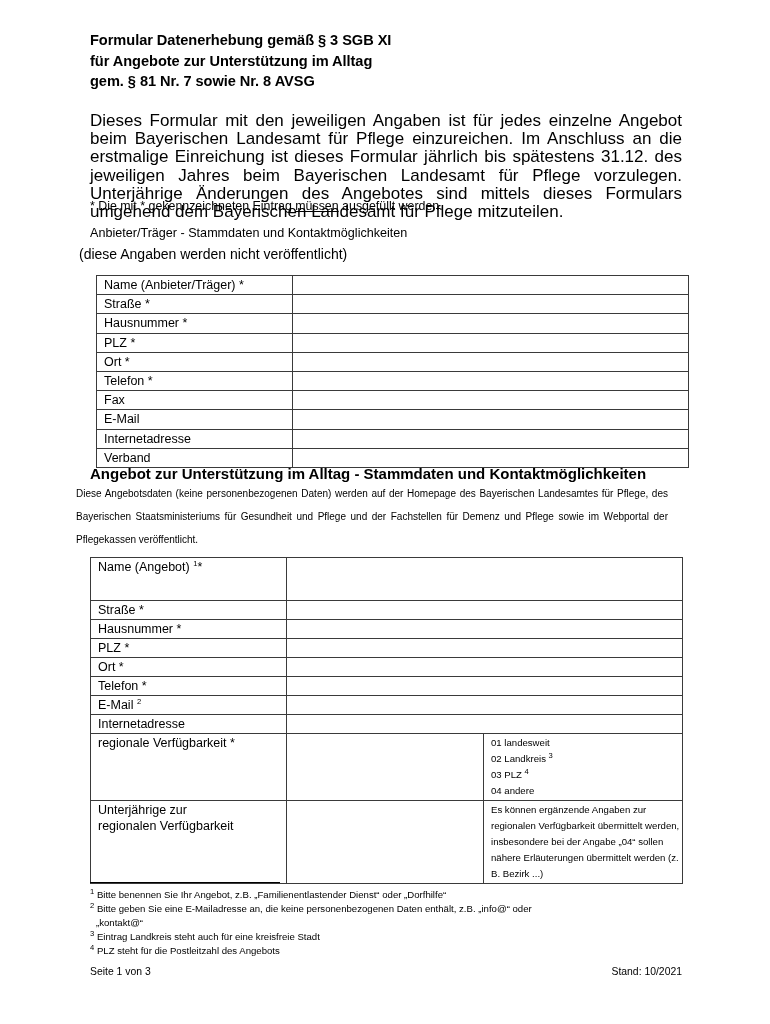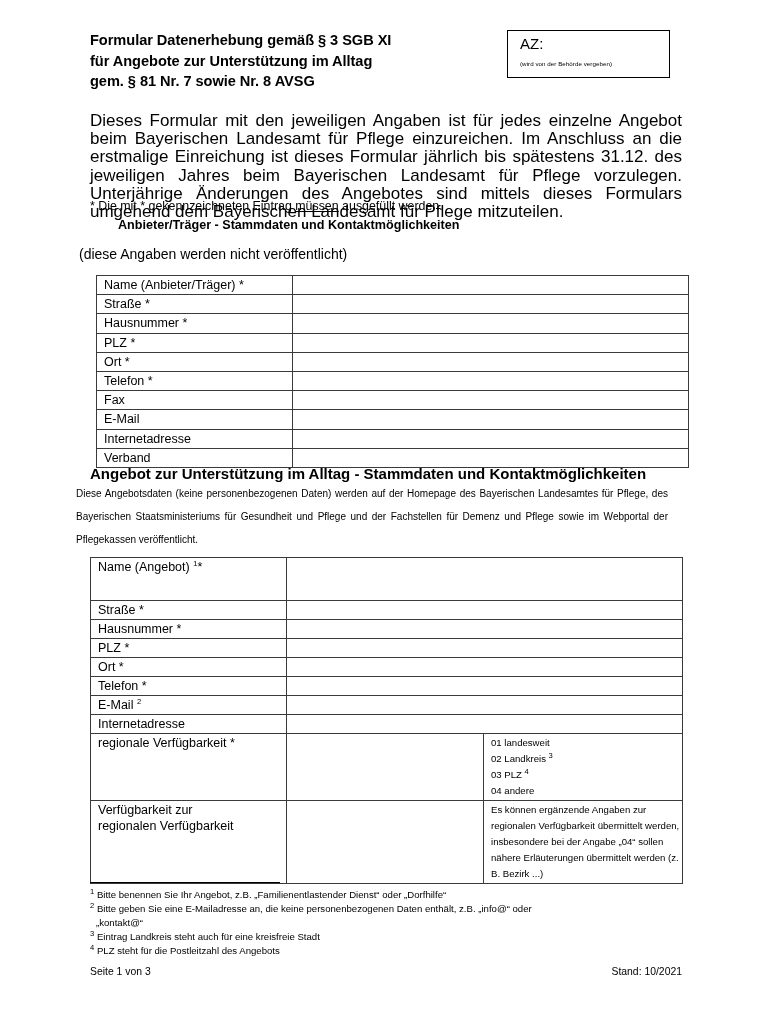--- a/index.html
+++ b/index.html
@@ -79,26 +79,25 @@
     top: 198px;
     width: 592px;
     font-size: 12.4px;
     line-height: 17px;
   }
   .note-star u { text-decoration: underline; }
 
   .sec1-head {
     position: absolute;
     left: 90px;
-    top: 217px;
+    top: 225px;
     width: 592px;
     font-size: 12.6px;
-    font-weight: bold;
+    font-weight: normal;
     line-height: 17px;
-    margin-left: 28px;
   }
   .sec1-sub {
     position: absolute;
     left: 79px;
     top: 246px;
     width: 592px;
     font-size: 14px;
     line-height: 17px;
   }
 
@@ -201,24 +200,20 @@
 </head>
 <body>
 
 <div class="page">
 
   <div class="header">
     <div class="title-block">
       <div class="title-line">Formular Datenerhebung gemäß § 3 SGB XI</div>
       <div class="title-line">für Angebote zur Unterstützung im Alltag</div>
       <div class="title-line">gem. § 81 Nr. 7 sowie Nr. 8 AVSG</div>
-    </div>
-    <div class="az-box">
-      <div class="az-label">AZ:</div>
-      <div class="az-sub">(wird von der Behörde vergeben)</div>
     </div>
     <div class="clear"></div>
   </div>
 
   <div class="intro">Dieses Formular mit den jeweiligen Angaben ist für jedes einzelne Angebot beim Bayerischen Landesamt für Pflege einzureichen. Im Anschluss an die erstmalige Einreichung ist dieses Formular jährlich bis spätestens 31.12. des jeweiligen Jahres beim Bayerischen Landesamt für Pflege vorzulegen. Unterjährige Änderungen des Angebotes sind mittels dieses Formulars umgehend dem Bayerischen Landesamt für Pflege mitzuteilen.</div>
 
   <div class="note-star"><span>* Die mit * gekennzeichneten Eintrag </span><u>müssen</u><span> ausgefüllt werden.</span></div>
 
   <div class="sec1-head">Anbieter/Träger - Stammdaten und Kontaktmöglichkeiten</div>
   <div class="sec1-sub">(diese Angaben werden nicht veröffentlicht)</div>
@@ -322,21 +317,21 @@
             <span>landesweit</span></div>
           <div><span>02</span>
             <span>Landkreis </span><sup>3</sup></div>
           <div><span>03</span>
             <span>PLZ </span><sup>4</sup></div>
           <div><span>04</span>
             <span>andere</span></div>
         </td>
       </tr>
       <tr>
-        <td class="label"><span>Verfügbarkeit zur</span><br><span>regionalen Verfügbarkeit</span></td>
+        <td class="label"><span>Unterjährige zur</span><br><span>regionalen Verfügbarkeit</span></td>
         <td class="value"></td>
         <td class="hint-text">Es können ergänzende Angaben zur regionalen Verfügbarkeit übermittelt werden, insbesondere bei der Angabe „04“ sollen nähere Erläuterungen übermittelt werden (z. B. Bezirk ...)</td>
       </tr>
     </tbody>
   </table>
 
   <div class="fn-rule"></div>
   <div class="footnotes">
     <p><sup>1</sup>
       <span>Bitte benennen Sie Ihr Angebot, z.B. „Familienentlastender Dienst“ oder „Dorfhilfe“</span></p>

